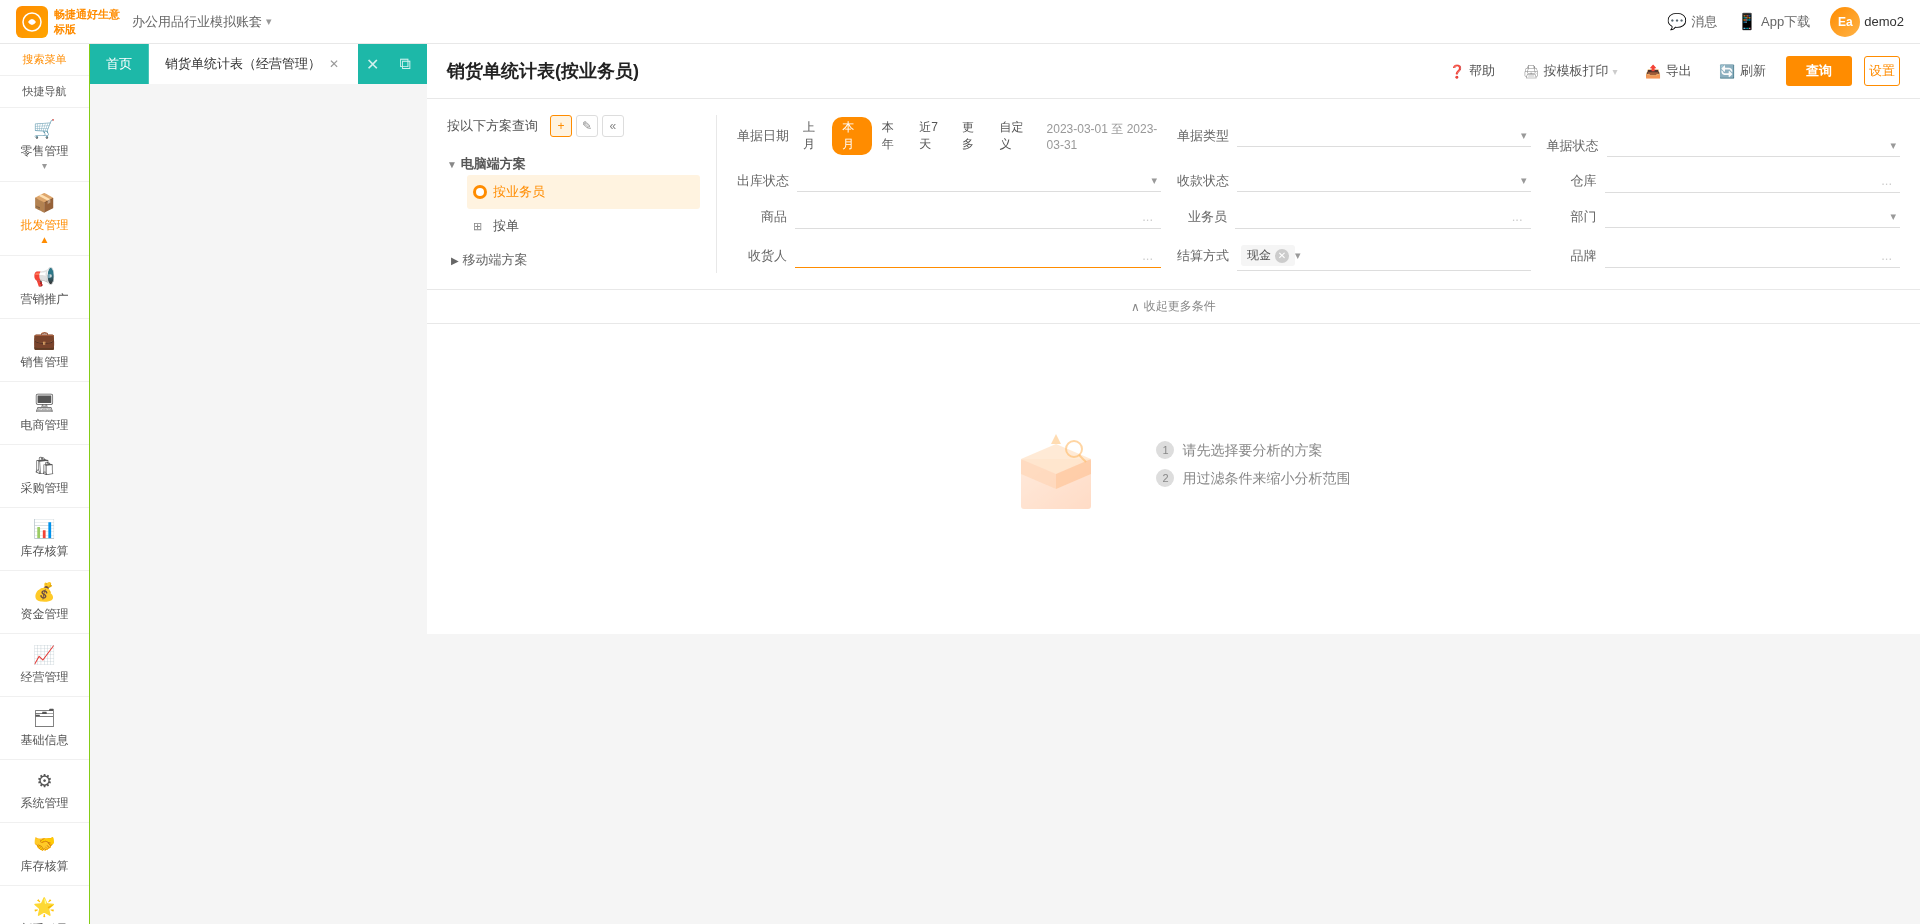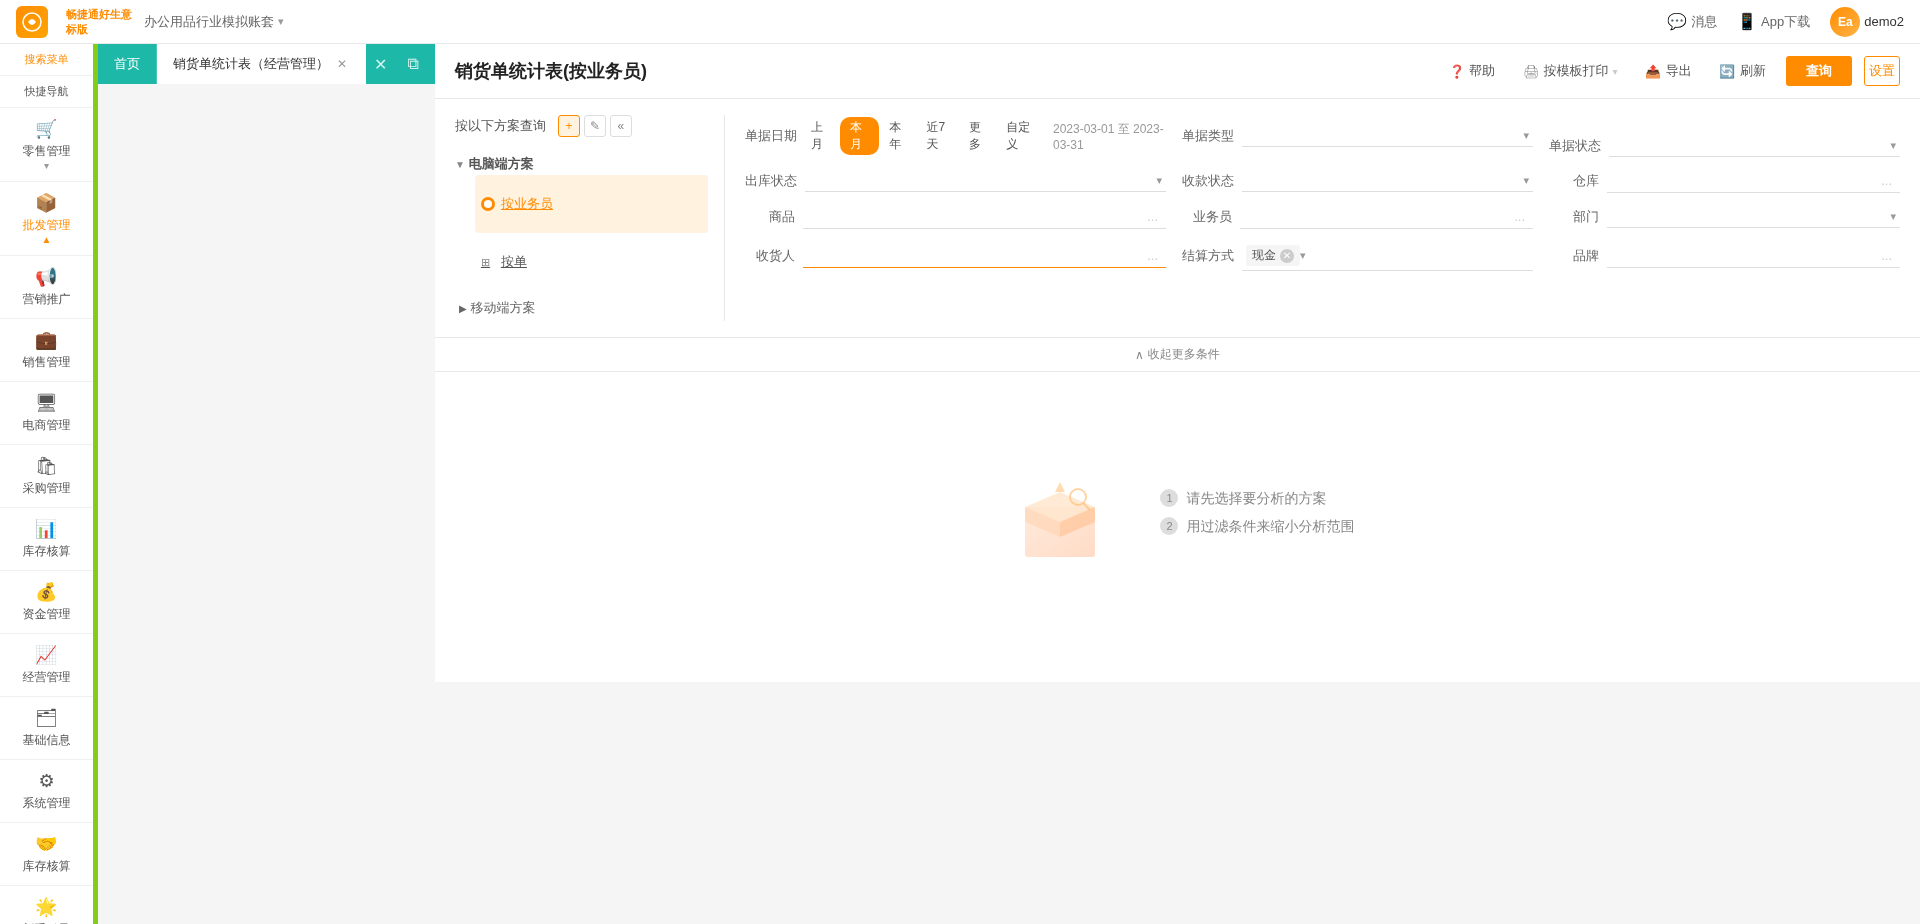--- a/index.html
+++ b/index.html
@@ -17,21 +17,21 @@
       flex-shrink: 0;
     }
     .top-header-left {
       display: flex;
       align-items: center;
       gap: 12px;
     }
     .logo-area {
       display: flex;
       align-items: center;
-      gap: 18px;
+      gap: 6px;
     }
     .logo-icon {
       width: 32px;
       height: 32px;
       background: linear-gradient(135deg, #ff8c00, #ffa500);
       border-radius: 6px;
       display: flex;
       align-items: center;
       justify-content: center;
       color: white;
@@ -87,23 +87,23 @@
 
     
     .main-layout {
       display: flex;
       flex: 1;
       overflow: hidden;
     }
 
     
     .sidebar {
-      width: 98px;
+      width: 90px;
       background: #fff;
-      border-right: 5px solid #84cc16;
+      border-right: 1px solid #84cc16;
       display: flex;
       flex-direction: column;
       overflow-y: auto;
       flex-shrink: 0;
     }
     .sidebar-item {
       display: flex;
       flex-direction: column;
       align-items: center;
       padding: 10px 4px;
@@ -253,21 +253,21 @@
     }
     .filter-left-title .icons { display: flex; gap: 4px; }
     .filter-left-title .icon-btn { width: 22px; height: 22px; border-radius: 3px; border: 1px solid #ddd; display: flex; align-items: center; justify-content: center; cursor: pointer; font-size: 12px; color: #888; }
     .filter-left-title .icon-btn.orange { background: #fff3e0; border-color: #ff8c00; color: #ff8c00; }
     .scheme-tree { font-size: 13px; }
     .scheme-node { padding: 4px 0; }
     .scheme-node-header { display: flex; align-items: center; gap: 4px; cursor: pointer; color: #555; padding: 2px 0; }
     .scheme-node-header .triangle { font-size: 10px; color: #888; }
     .scheme-node-header .node-name { font-weight: bold; }
     .scheme-child { padding-left: 20px; }
-    .scheme-child-item { display: flex; align-items: center; gap: 6px; padding: 20px 6px; cursor: pointer; border-radius: 3px; color: #555; text-decoration: underline; }
+    .scheme-child-item { display: flex; align-items: center; gap: 6px; padding: 8px 6px; cursor: pointer; border-radius: 3px; color: #555; }
     .scheme-child-item.active { background: #fff3e0; color: #ff8c00; }
     .scheme-child-item .dot { width: 14px; height: 14px; border-radius: 50%; background: #ff8c00; display: flex; align-items: center; justify-content: center; }
     .scheme-child-item .dot-inner { width: 8px; height: 8px; border-radius: 50%; background: #fff; }
     .scheme-child-item .icon-person { color: #888; font-size: 12px; }
     .sub-scheme { padding: 4px 0; }
     .sub-scheme-header { display: flex; align-items: center; gap: 4px; cursor: pointer; color: #666; padding-left: 4px; }
     .sub-scheme-header .tri { font-size: 10px; }
 
     .filter-right {
       flex: 1;

